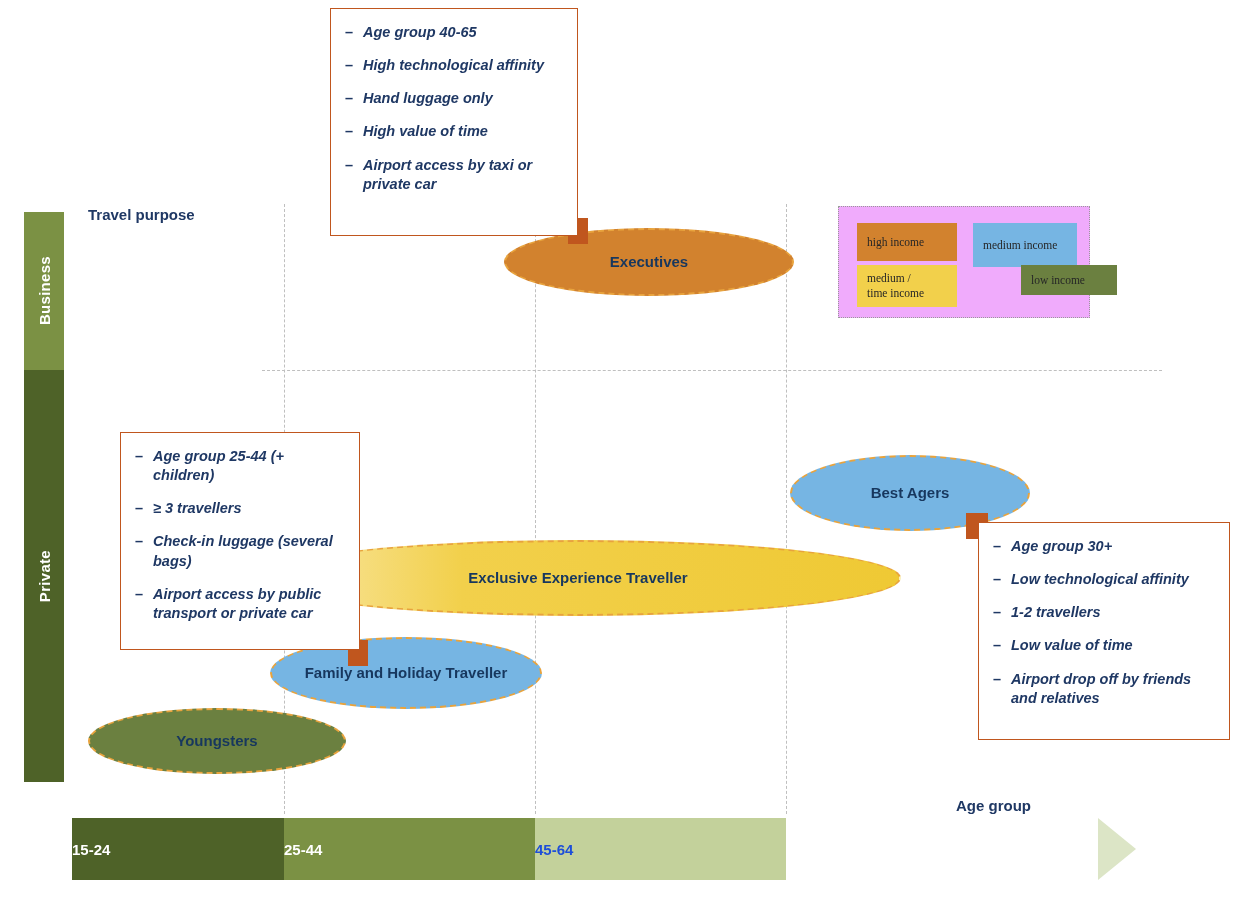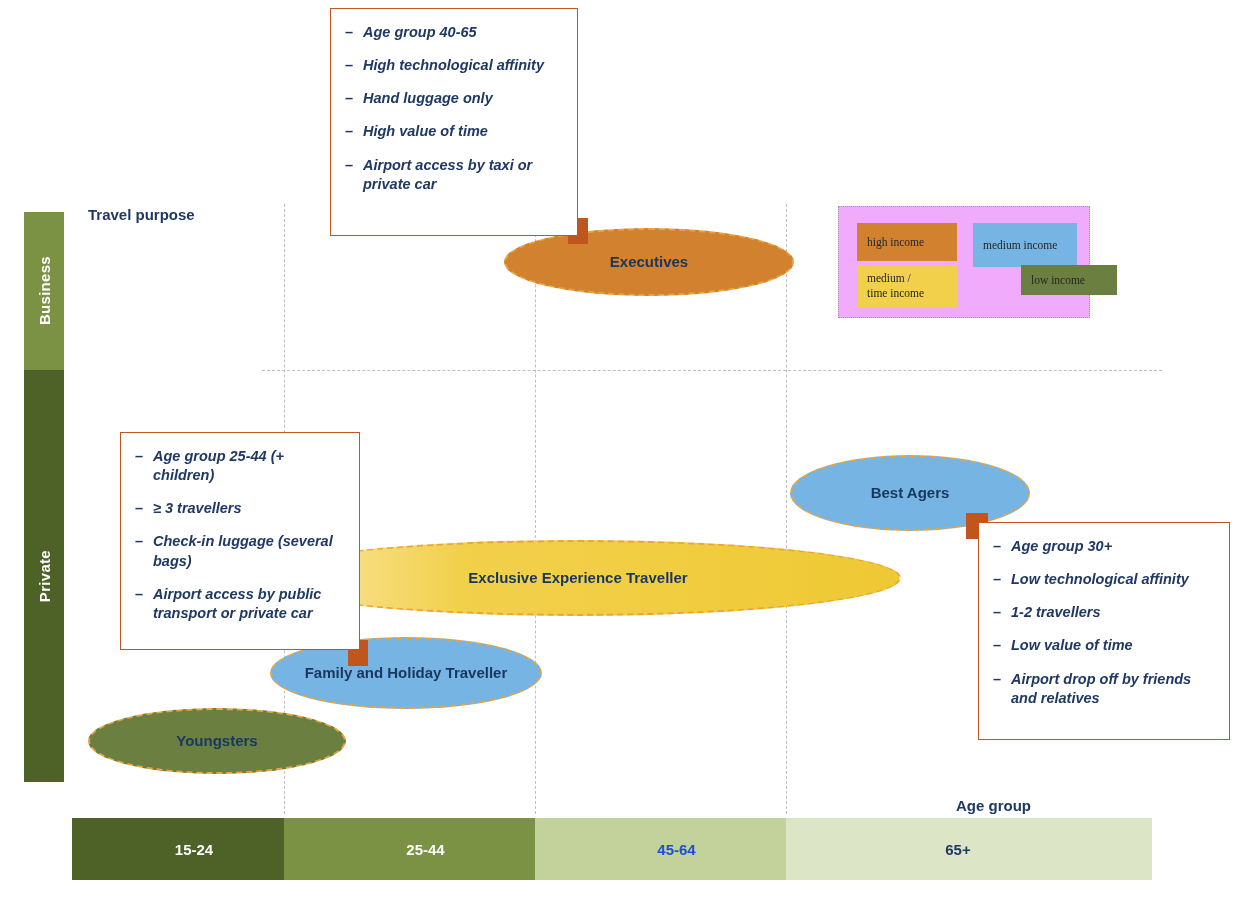--- a/index.html
+++ b/index.html
@@ -78,24 +78,22 @@
     top: 818px;
     height: 62px;
     width: 1064px;
   }
   .age-seg {
     position: absolute;
     top: 0;
     height: 62px;
     display: flex;
     align-items: center;
-    justify-content: center;
     font-weight: bold;
     font-size: 15px;
-    padding-left: 16px;
   }
   .age-arrow-head {
     position: absolute;
     top: 0;
     height: 62px;
     width: 38px;
   }
 
   
   .ellipse {
@@ -304,19 +302,16 @@
   <div id="age-axis">
     <div class="age-seg" style="left:0px; width:212px; background:#4E6228; color:#FFFFFF;">
       <span>15-24</span>
     </div>
     <div class="age-seg" style="left:212px; width:251px; background:#7B9144; color:#FFFFFF;">
       <span>25-44</span>
     </div>
     <div class="age-seg" style="left:463px; width:251px; background:#C3D19B; color:#1d4ed8;">
       <span>45-64</span>
     </div>
-    <div class="age-seg" style="left:714px; width:312px; background:#DCE5C6; color:#1F3864; padding-right:38px;">
-      <span>65+</span>
-    </div>
     <div class="age-arrow-head" style="left:1026px; background:#DCE5C6; clip-path: polygon(0 0, 100% 50%, 0 100%);"></div>
   </div>
 
 </div>
 
 </body></html>

